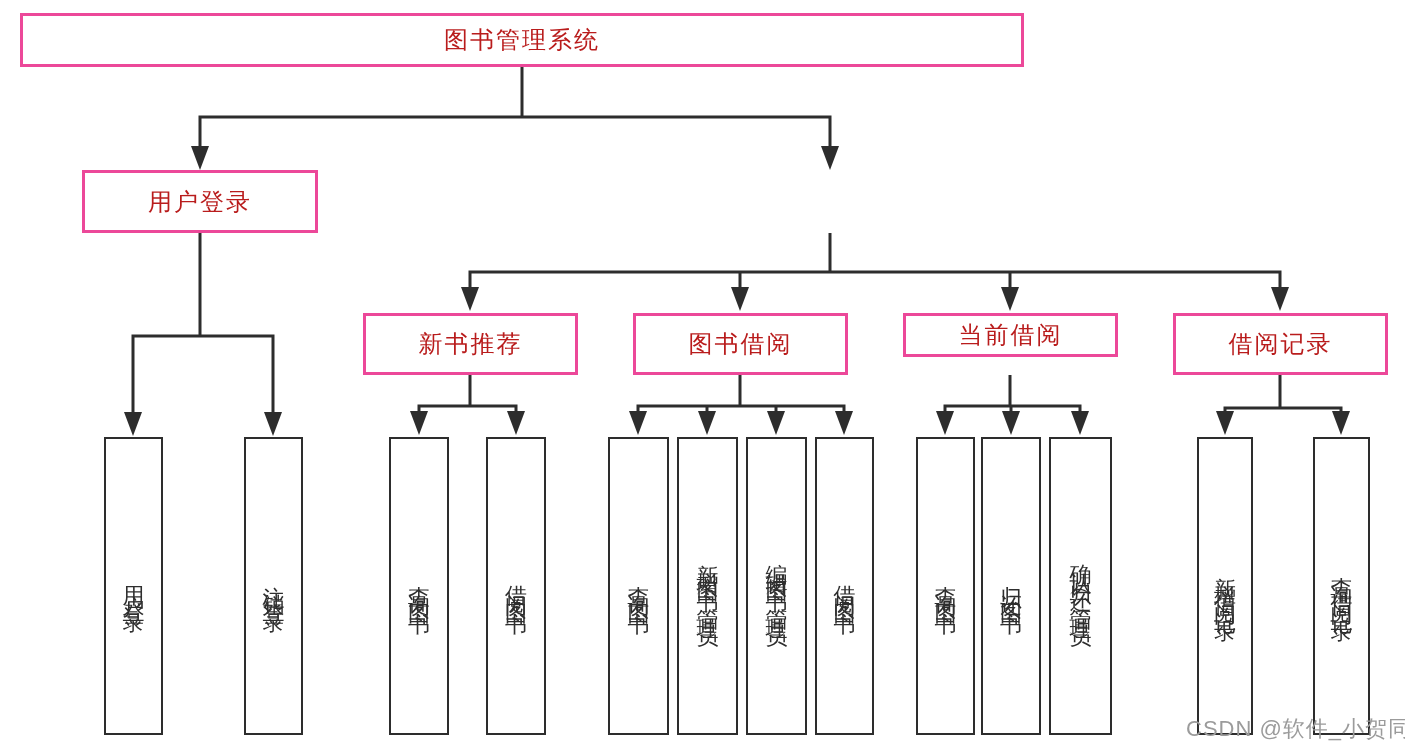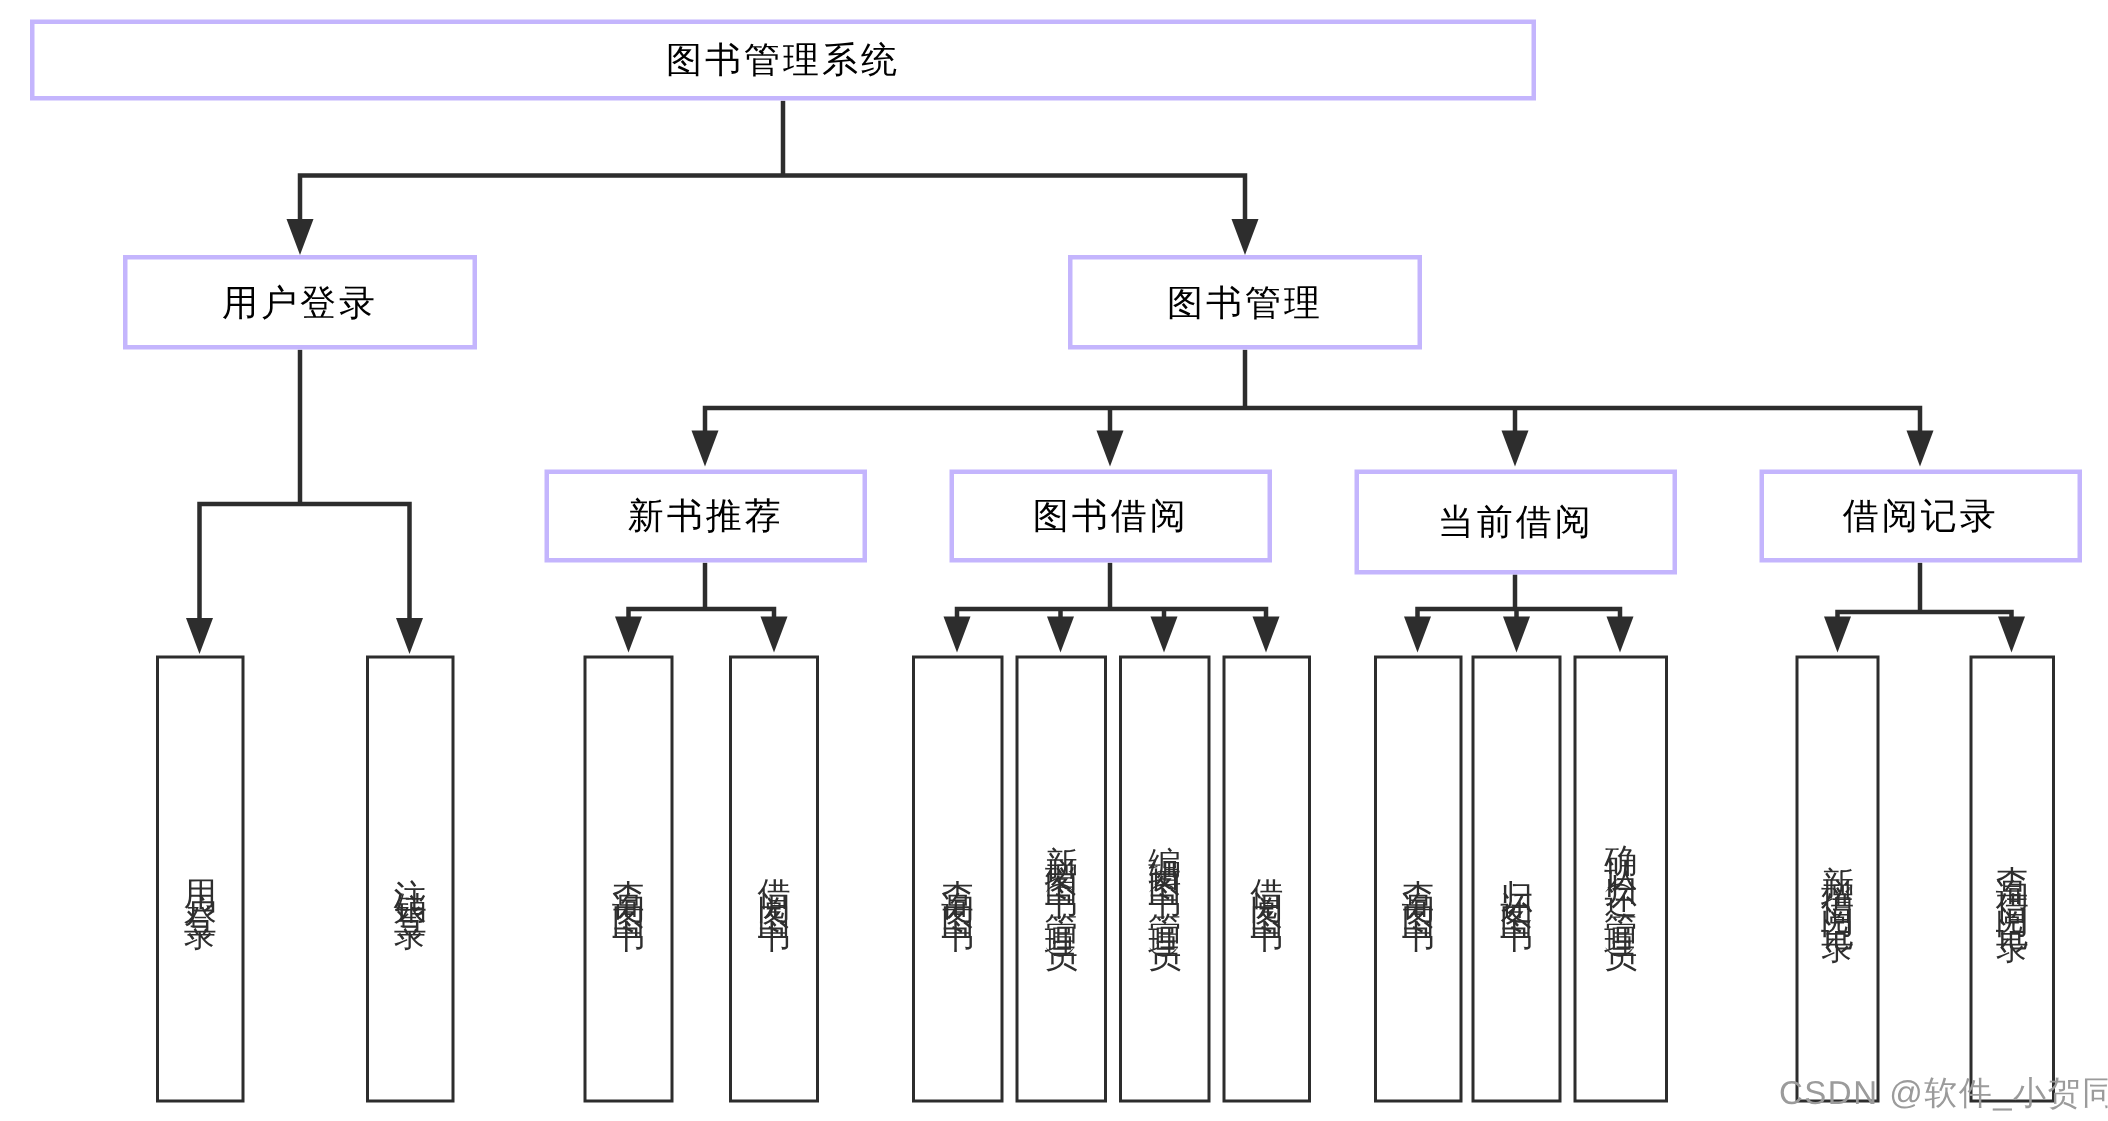--- a/index.html
+++ b/index.html
@@ -26,27 +26,27 @@
     fill: none;
   }
   #connectors polygon {
     fill: #2d2d2d;
     stroke: none;
   }
   .hnode {
     position: absolute;
     box-sizing: border-box;
     background: #ffffff;
-    border: 3px solid #c4b5fd;
+    border: 3px solid #ec4899;
     display: flex;
     align-items: center;
     justify-content: center;
     font-size: 24px;
     letter-spacing: 2px;
-    color: #000000;
+    color: #b91c1c;
     white-space: nowrap;
   }
   .vnode {
     position: absolute;
     box-sizing: border-box;
     top: 437px;
     height: 298px;
     background: #ffffff;
     border: 2.5px solid #2d2d2d;
     display: flex;
@@ -133,25 +133,24 @@
       <line x1="1280" y1="375" x2="1280" y2="408"></line>
       <path d="M1225 414 L1225 408 L1341 408 L1341 414"></path>
       <polygon points="1225,435 1216,411 1234,411"></polygon>
       <polygon points="1341,435 1332,411 1350,411"></polygon>
     </g>
   </svg>
 
   <div class="hnode" style="left:20px; top:13px; width:1004px; height:54px;">图书管理系统</div>
 
   <div class="hnode" style="left:82px; top:170px; width:236px; height:63px;">用户登录</div>
-  <div class="hnode" style="left:712px; top:170px; width:236px; height:63px;">图书管理</div>
 
   <div class="hnode" style="left:633px; top:313px; width:215px; height:62px;">图书借阅</div>
   <div class="hnode" style="left:363px; top:313px; width:215px; height:62px;">新书推荐</div>
-  <div class="hnode" style="left:903px; top:313px; width:215px; height:70px;">当前借阅</div>
+  <div class="hnode" style="left:903px; top:313px; width:215px; height:44px;">当前借阅</div>
   <div class="hnode" style="left:1173px; top:313px; width:215px; height:62px;">借阅记录</div>
 
   <div class="vnode" style="left:104px; width:59px;">用户登录</div>
   <div class="vnode" style="left:244px; width:59px;">注销登录</div>
 
   <div class="vnode" style="left:389px; width:60px;">查询图书</div>
   <div class="vnode" style="left:486px; width:60px;">借阅图书</div>
 
   <div class="vnode" style="left:608px; width:61px;">查询图书</div>
   <div class="vnode" style="left:677px; width:61px;">新增图书（管理员）</div>

